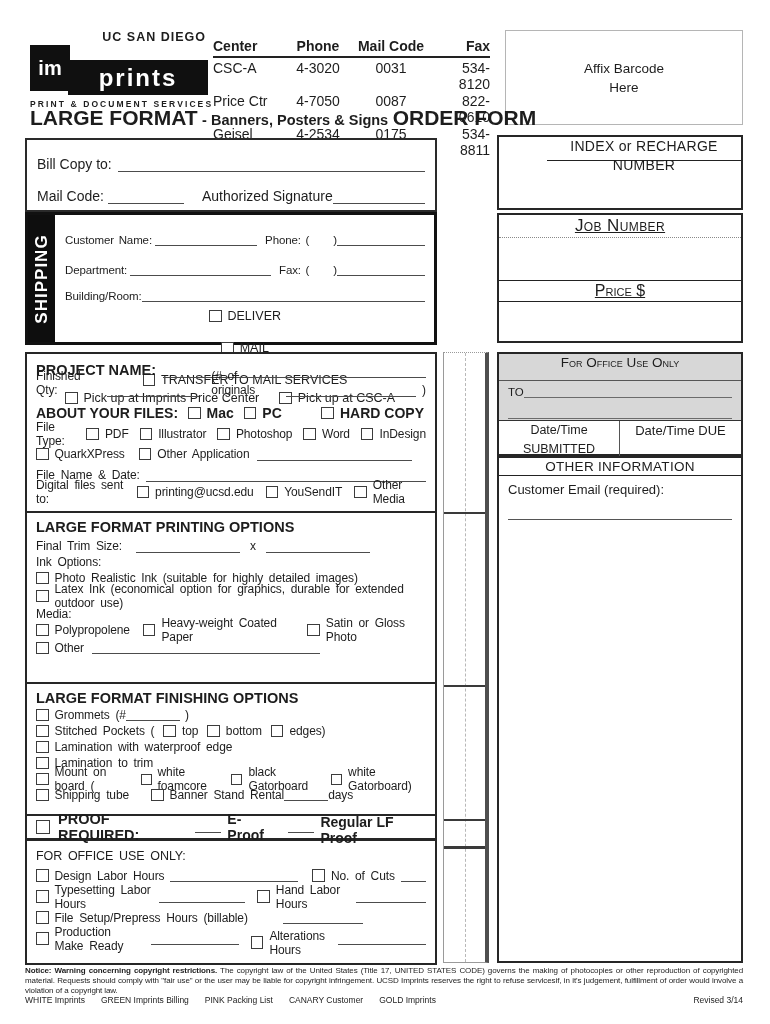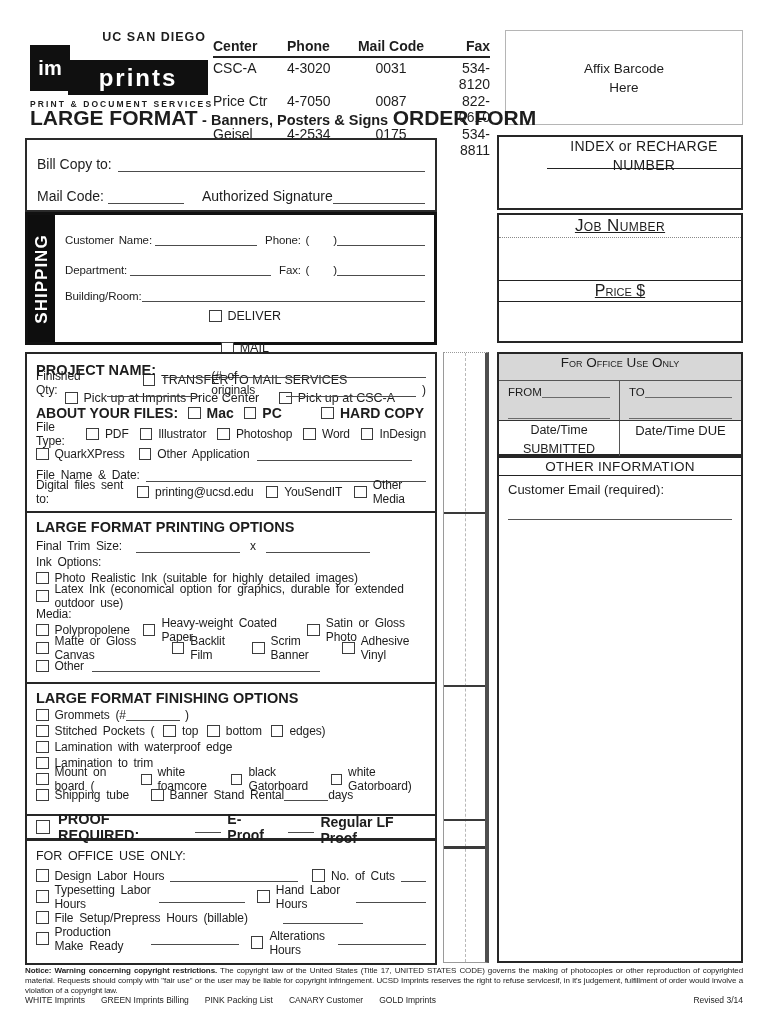--- a/index.html
+++ b/index.html
@@ -17,21 +17,21 @@
   .cb { width:12.5px; height:12.5px; border:1.6px solid #3c3c3c; background:#fff; flex:none; display:inline-block; }
   .cbs { width:11px; height:11px; }
   .opt { display:flex; align-items:center; gap:6px; }
   .frm { font-size:12px; letter-spacing:-0.1px; word-spacing:2.5px; }
   .sec { padding:6px 9px; border-bottom:2px solid #262626; }
   .sec:last-child { border-bottom:none; }
   
   .ct { font-size:14px; line-height:16.5px; }
   .ct .hd { font-weight:bold; border-bottom:2px solid #222; padding-bottom:1px; margin-bottom:2px; }
   .ct .tr { display:flex; }
-  .c1 { width:74px; } .c2 { width:62px; } .c3 { width:84px; text-align:center; } .c4 { flex:1; text-align:right; }
+  .c1 { width:74px; } .c2 { width:62px;text-align:center; } .c3 { width:84px; text-align:center; } .c4 { flex:1; text-align:right; }
   
   .logo-im { position:absolute; left:0; top:0; width:40px; height:46px; background:#101010; color:#fff; font-weight:bold; font-size:20px; display:flex; align-items:center; justify-content:center; }
   .logo-prints { position:absolute; left:38px; top:15px; width:140px; height:35px; background:#101010; color:#fff; font-weight:bold; font-size:24px; letter-spacing:2px; display:flex; align-items:center; justify-content:center; }
   
   .vstrip { position:absolute; left:0; top:0; bottom:0; width:27px; background:#0e0e0e; }
   .vstrip span { position:absolute; top:50%; left:50%; transform:translate(-50%,-50%) rotate(-90deg); color:#fff; font-weight:bold; font-size:17px; letter-spacing:1px; white-space:nowrap; }
   .shiplbl { font-size:11.5px; letter-spacing:-0.1px; word-spacing:1.5px; }
   
   .box { border:2px solid #262626; background:#fff; }
   .half { flex:1 1 50%; }
@@ -272,38 +272,20 @@
           </span>
         <span class="opt">
             <span class="cb"></span>
             <span>Heavy-weight Coated Paper</span>
           </span>
         <span class="opt">
             <span class="cb"></span>
             <span>Satin or Gloss Photo</span>
           </span>
       </div>
-      <div class="crow frm" style="height:18px; gap:11px;">
-        <span class="opt">
-            <span class="cb"></span>
-            <span>Matte or Gloss Canvas</span>
-          </span>
-        <span class="opt">
-            <span class="cb"></span>
-            <span>Backlit Film</span>
-          </span>
-        <span class="opt">
-            <span class="cb"></span>
-            <span>Scrim Banner</span>
-          </span>
-        <span class="opt">
-            <span class="cb"></span>
-            <span>Adhesive Vinyl</span>
-          </span>
-      </div>
       <div class="crow frm" style="height:18px;">
         <span class="opt">
             <span class="cb"></span>
             <span>Other</span>
           </span>
         <span class="ln" style="width:228px; margin-left:8px; align-self:flex-end; margin-bottom:3px;"></span>
       </div>
     </div>
 
     <div class="sec" style="height:132px;">
@@ -437,41 +419,34 @@
 
   <div class="abs strip" style="left:443px; top:352px; width:46px; height:611px;">
     <div class="mid"></div>
     <div class="hl" style="top:159px;"></div>
     <div class="hl" style="top:332px;"></div>
     <div class="hl" style="top:466px;"></div>
     <div class="hl" style="top:493px; height:3px;"></div>
   </div>
 
   <div class="abs box" style="left:497px; top:135px; width:246px; height:75px;">
-    <div class="ctr" style="height:32px; border-bottom:1.5px solid #222; font-size:14px; letter-spacing:0.3px; line-height:19px;margin-left:48px;">INDEX or RECHARGE NUMBER</div>
+    <div class="ctr" style="height:24px; border-bottom:1.5px solid #222; font-size:14px; letter-spacing:0.3px; line-height:19px;margin-left:48px;">INDEX or RECHARGE NUMBER</div>
     <div style="height:51px;"></div>
   </div>
 
   <div class="abs box" style="left:497px; top:213px; width:246px; height:130px;text-decoration:underline;">
     <div class="ctr sc" style="height:23px; border-bottom:1px dotted #8a8a8a; font-size:17px; line-height:22px; letter-spacing:0.4px;">Job Number</div>
     <div style="height:42px;"></div>
     <div class="ctr sc" style="height:22px; border-top:1.5px solid #222; border-bottom:1.5px solid #222; font-size:16px; line-height:20px;">Price $</div>
     <div></div>
   </div>
 
   <div class="abs box" style="left:497px; top:352px; width:246px; height:104px;">
     <div class="ctr sc gray" style="height:27px; border-bottom:1px solid #555; font-size:13.5px; line-height:18px;">For Office Use Only</div>
     <div class="gray" style="display:flex; height:39px;">
-      <div class="half" style="border-right:1.5px solid #555; padding:3px 9px 6px;">
-        <div class="row" style="font-size:11.5px; height:14px;">
-            <span>FROM</span>
-            <span class="lngr"></span>
-          </div>
-        <div class="lngr" style="margin-top:10px;"></div>
-      </div>
       <div class="half" style="padding:3px 9px 6px;">
         <div class="row" style="font-size:11.5px; height:14px;">
             <span>TO</span>
             <span class="lngr"></span>
           </div>
         <div class="lngr" style="margin-top:10px;"></div>
       </div>
     </div>
     <div style="display:flex; height:20px; border-top:1.5px solid #333;">
       <div class="half ctr" style="border-right:1.5px solid #555; font-size:12.5px; line-height:19px;">Date/Time SUBMITTED</div>

